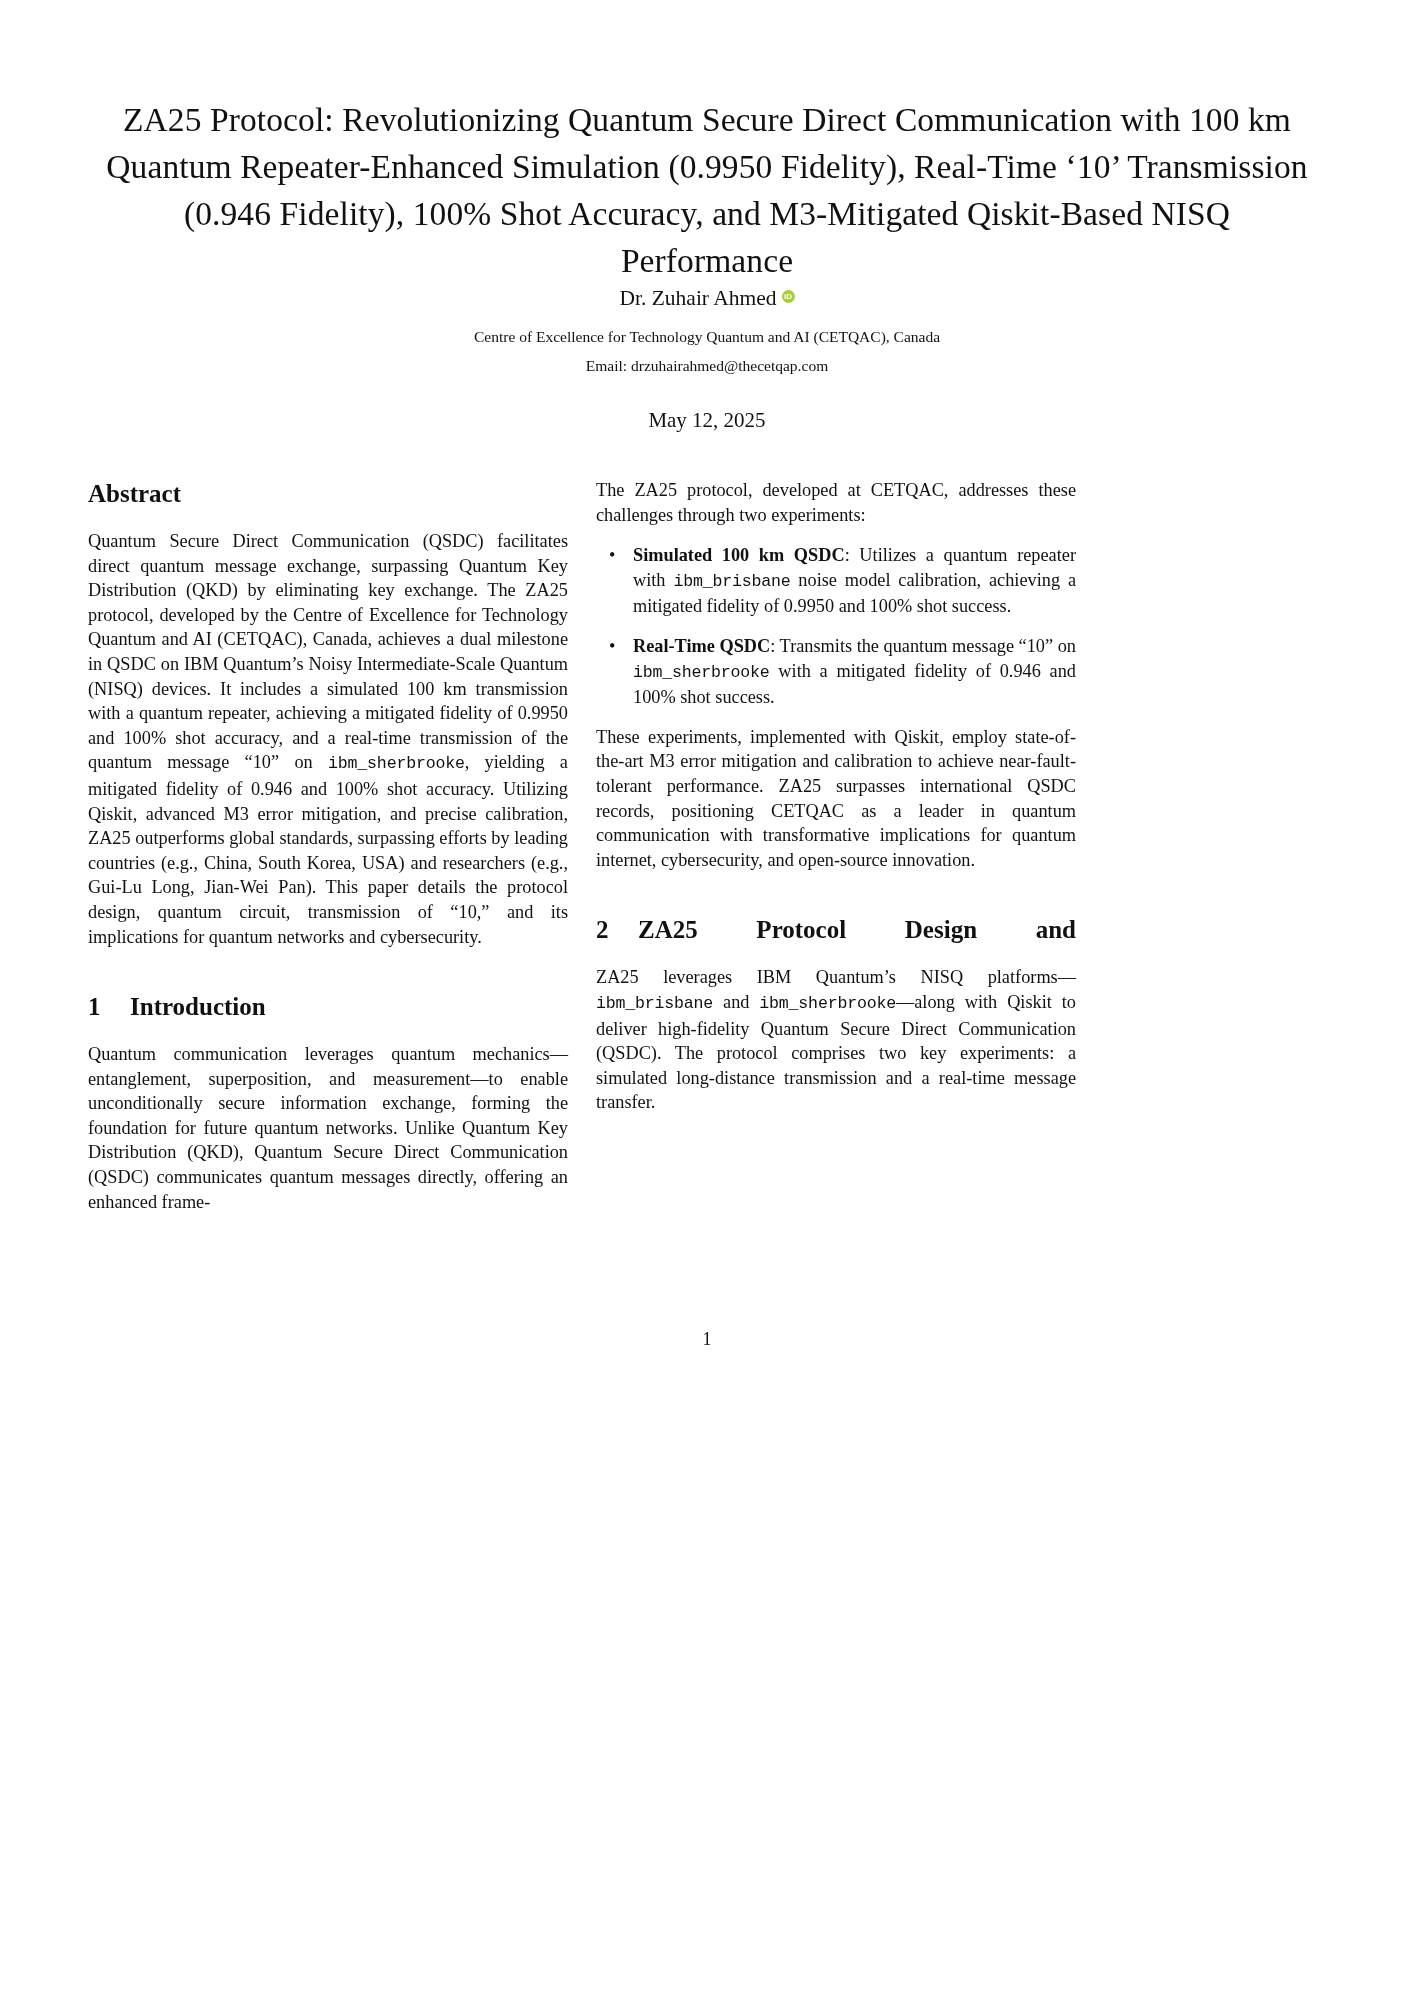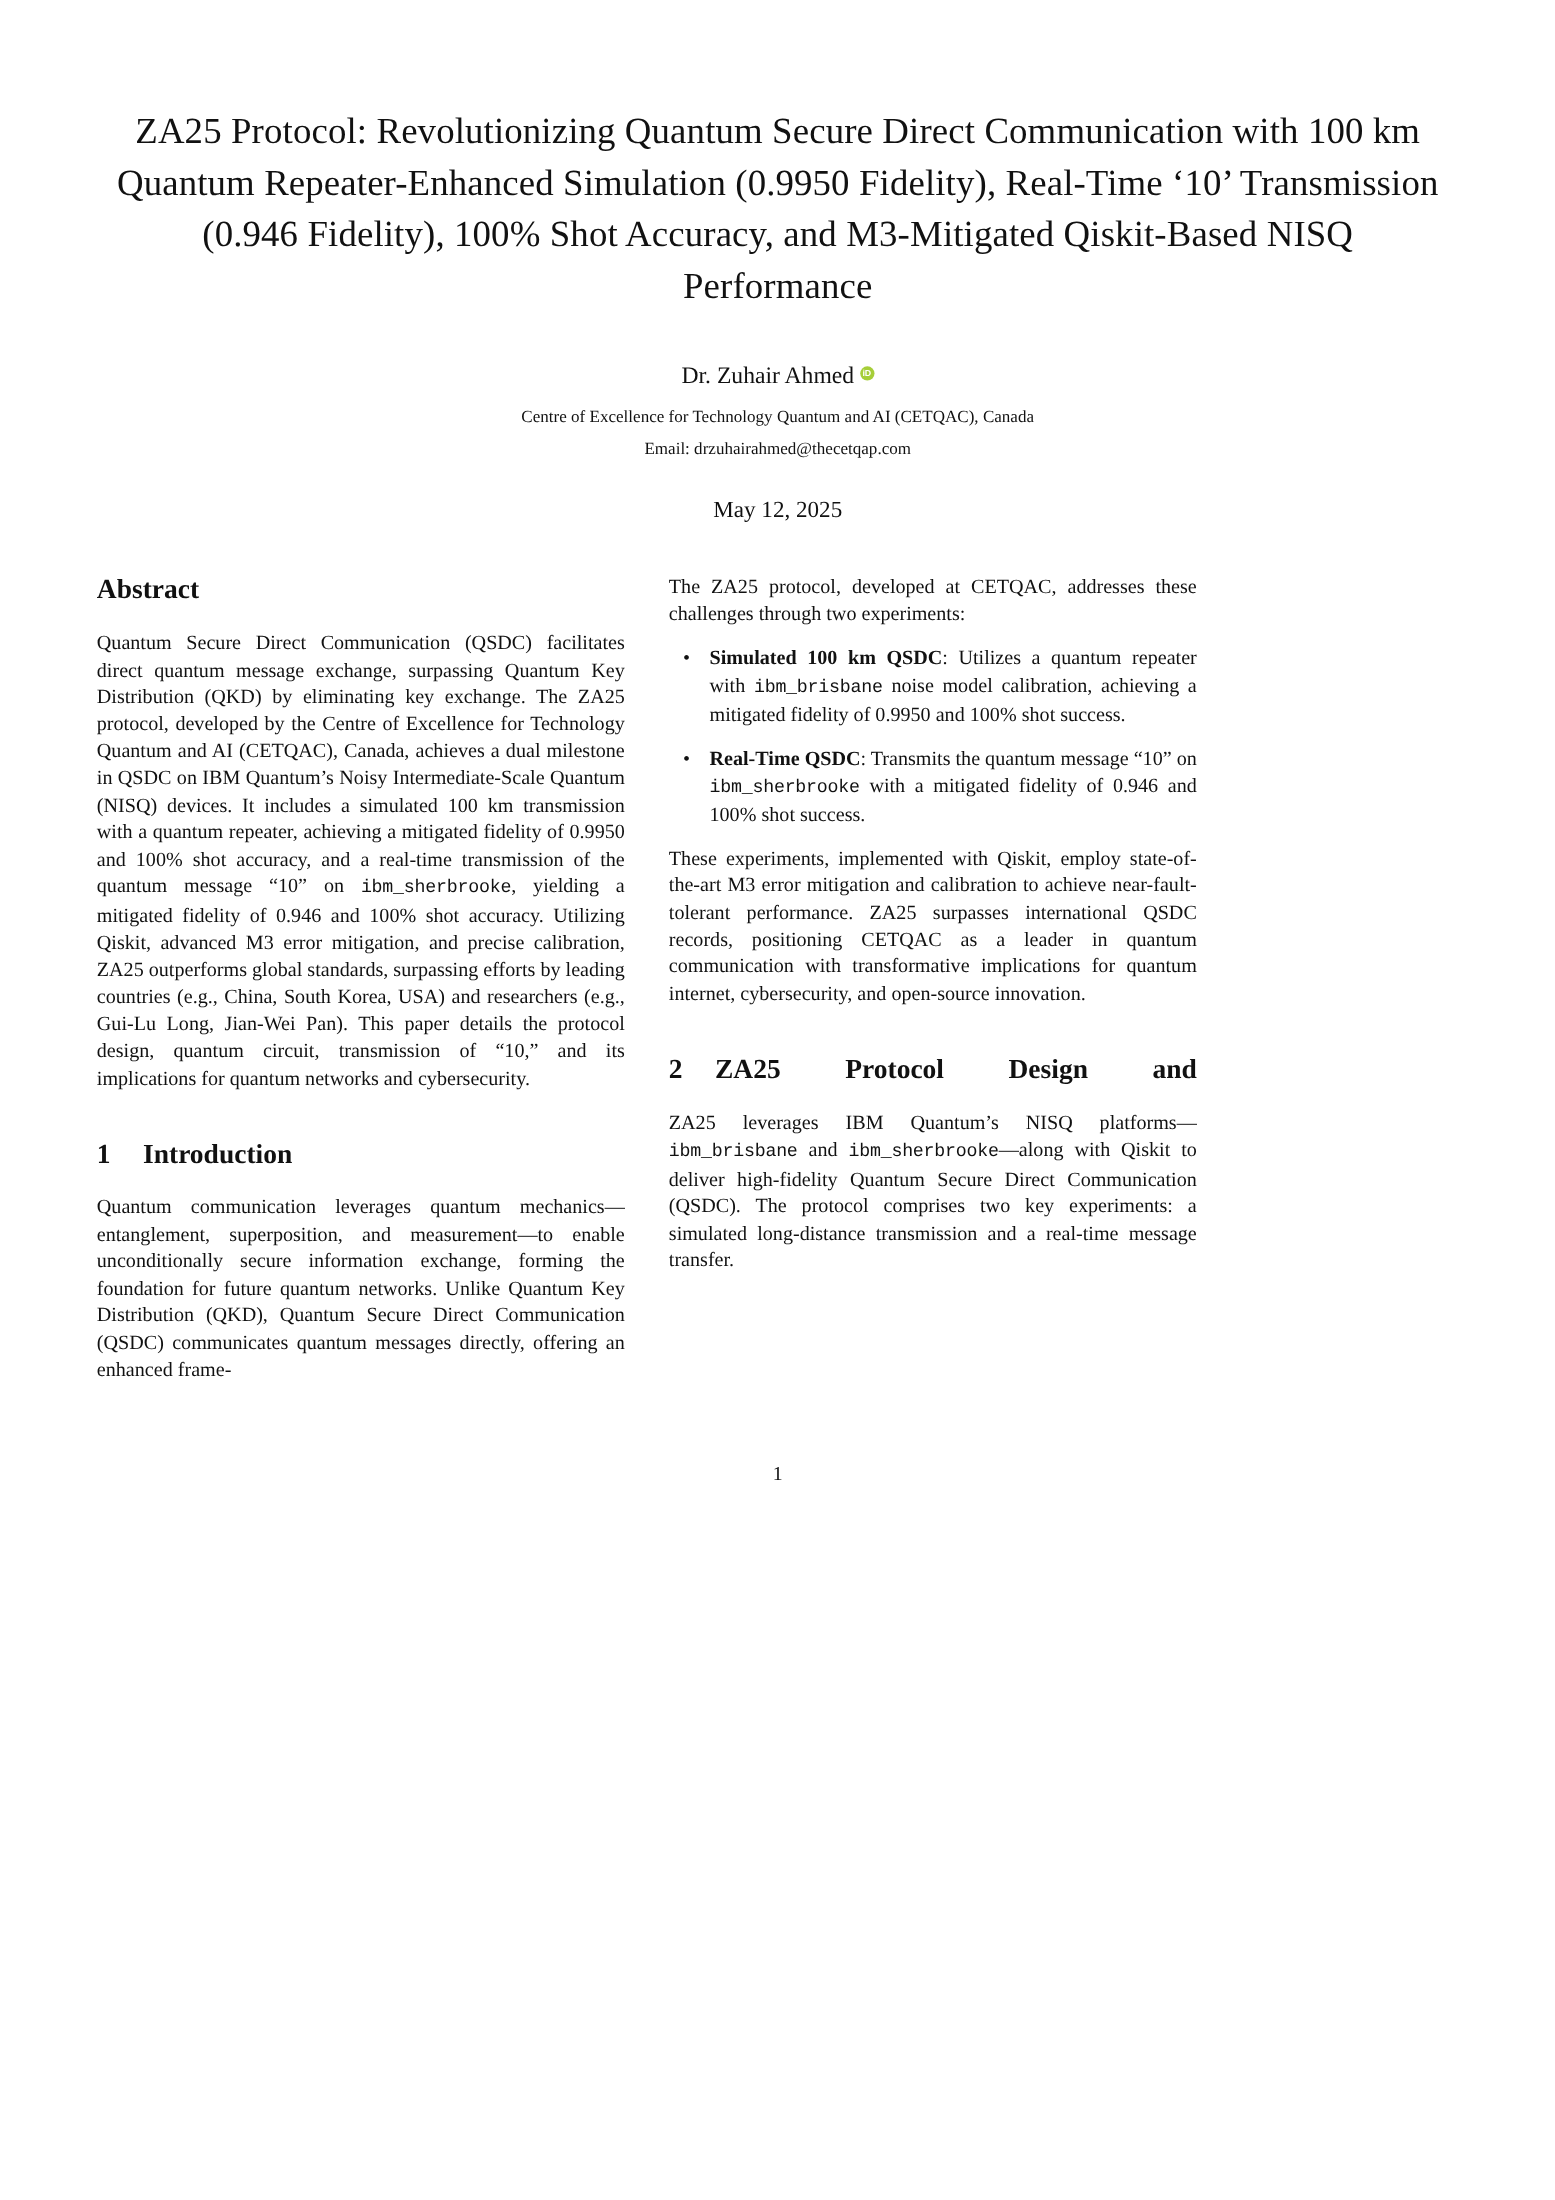--- a/index.html
+++ b/index.html
@@ -30,21 +30,20 @@
     padding: 0 12px;
   }
   .paper-title {
     font-size: 33.5px;
     line-height: 47px;
     font-weight: normal;
     margin: 0;
     letter-spacing: 0.1px;
   }
   .author-line {
-    margin-top: 43px;
     font-size: 21.5px;
     line-height: 28px;
   }
   .orcid-icon {
     display: inline-block;
     width: 13px;
     height: 13px;
     border-radius: 50%;
     background: #a6ce39;
     position: relative;
@@ -75,21 +74,21 @@
   .date {
     margin-top: 30px;
     font-size: 21px;
     line-height: 28px;
   }
 
   
   .columns {
     display: flex;
     margin-top: 44px;
-    gap: 40px;
+    gap: 28px;
   }
   .col {
     width: 480px;
     flex: 0 0 480px;
   }
   h2.section-head {
     font-size: 25px;
     line-height: 32px;
     font-weight: bold;
     margin: 0 0 19px 0;

